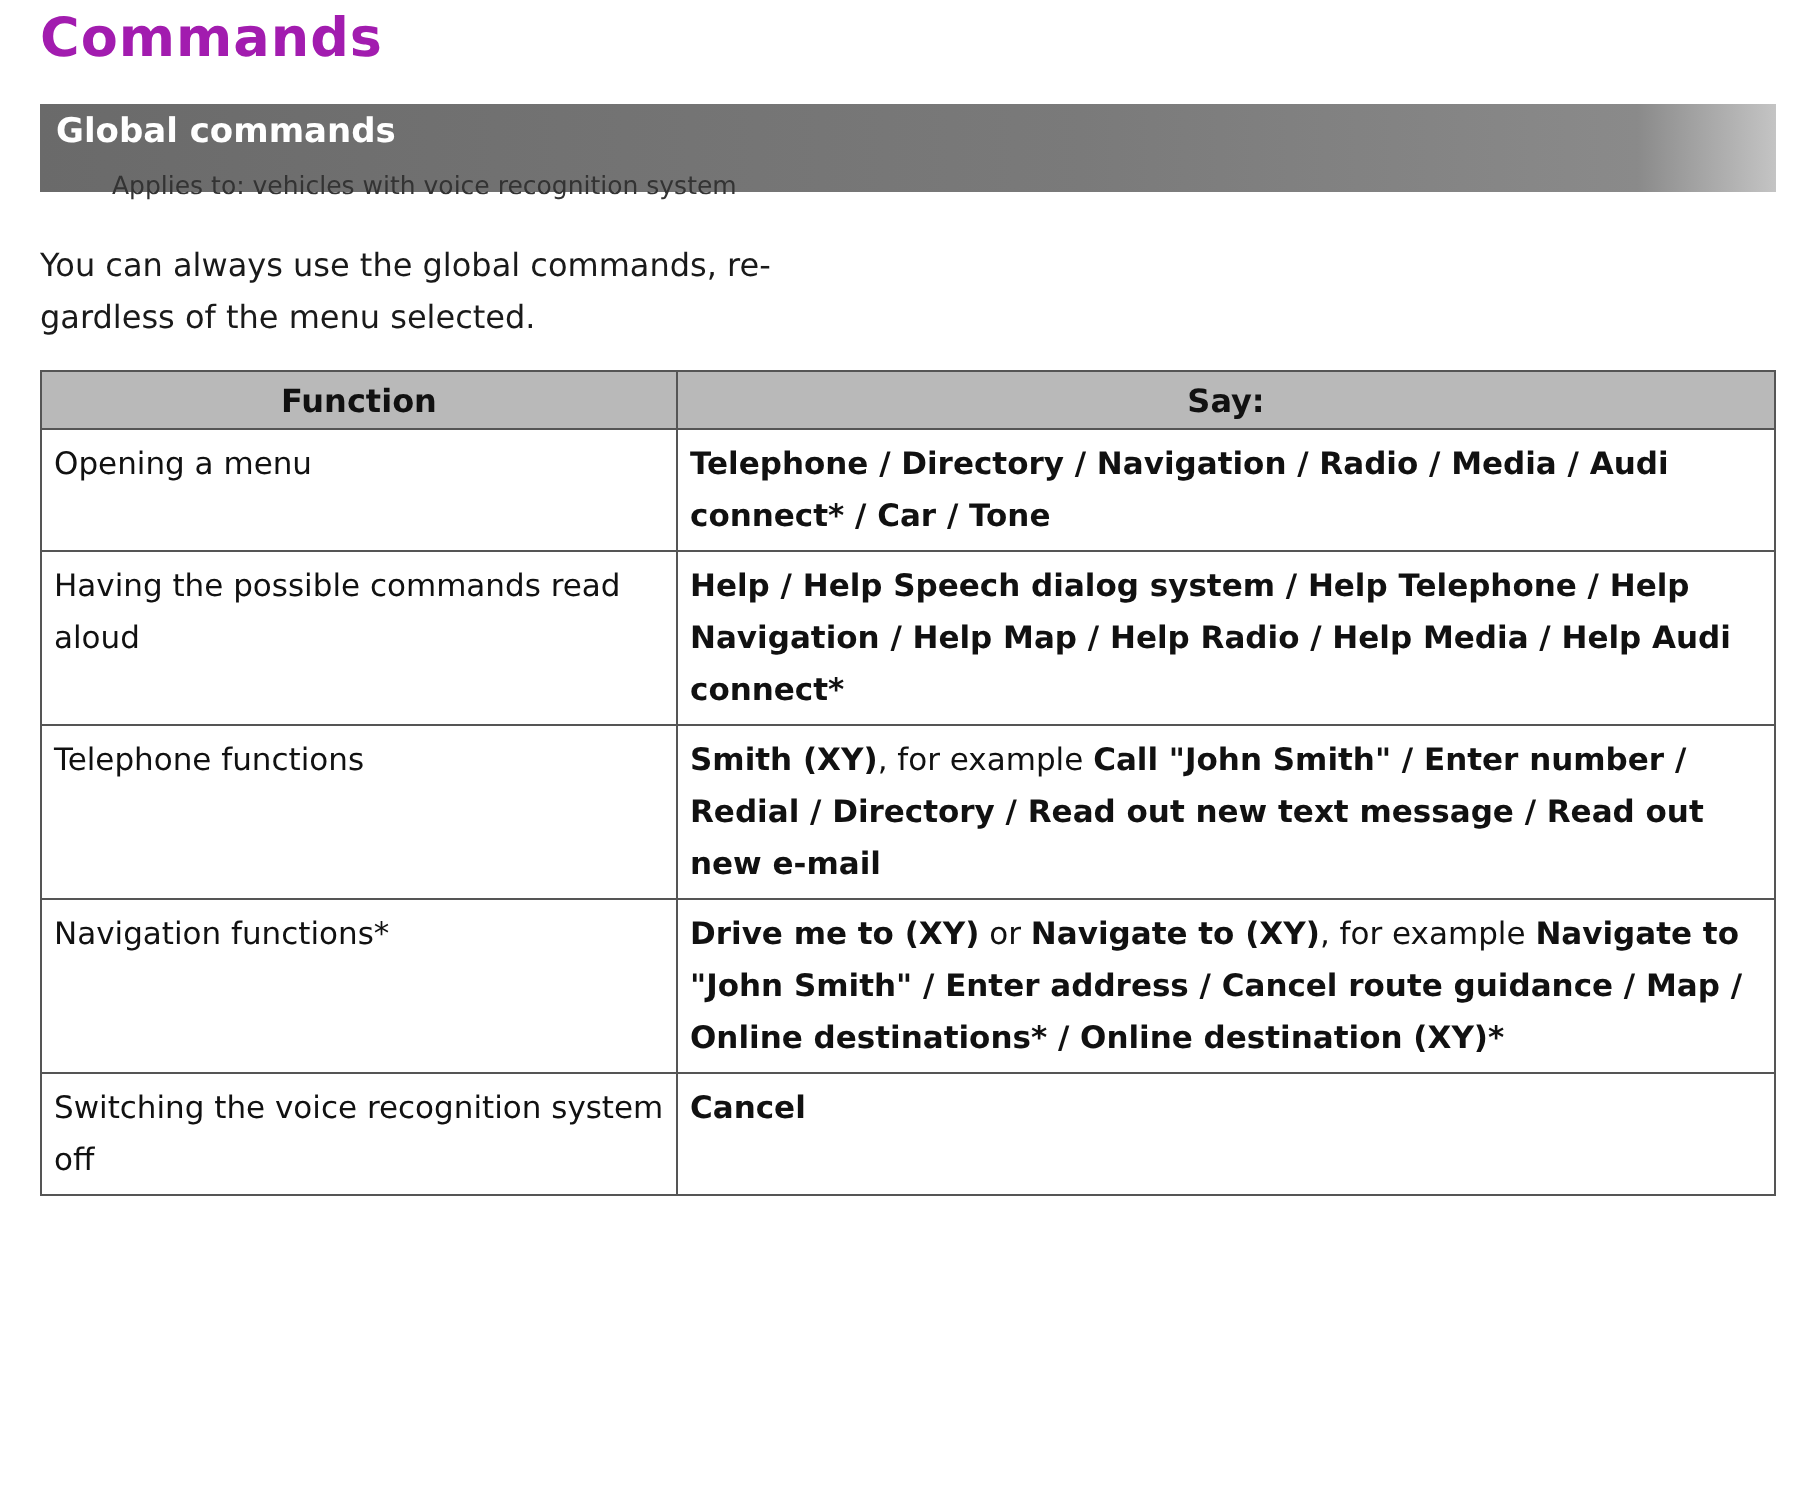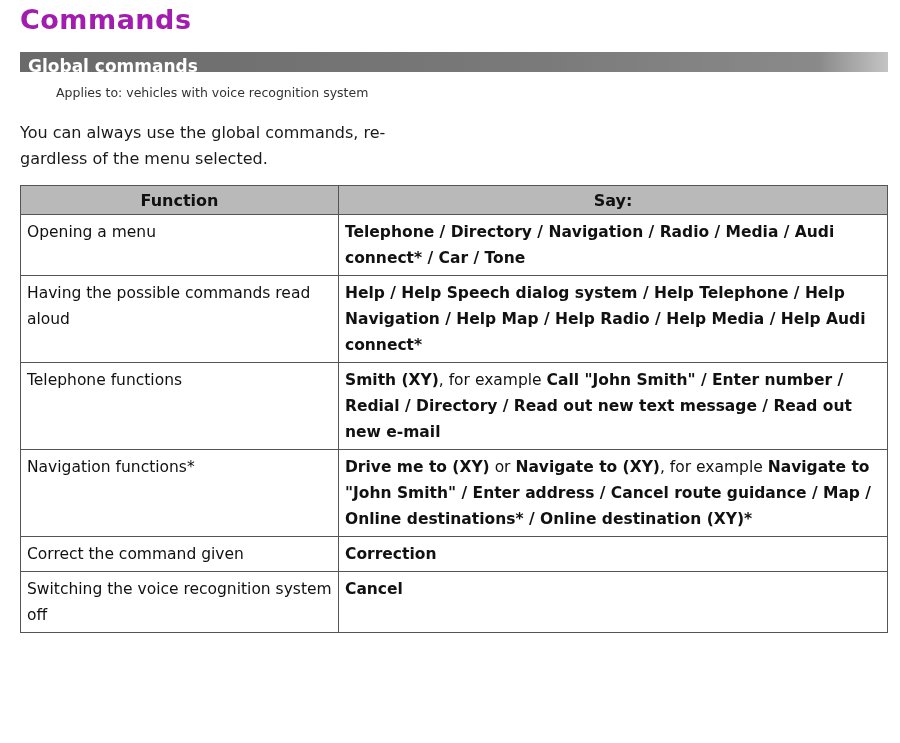--- a/index.html
+++ b/index.html
@@ -6,21 +6,21 @@
   body {
     width: 900px; height: 743px; position: relative; overflow: hidden;
     font-family: "DejaVu Sans", sans-serif; color: #111;
   }
   .page-title {
     position: absolute; left: 20px; top: 4px;
     font-family: "DejaVu Sans", sans-serif; font-weight: bold;
     font-size: 27px; letter-spacing: 0.5px; color: #a21caf;
   }
   .section-bar {
-    position: absolute; left: 20px; top: 52px; width: 868px; height: 20px;
+    position: absolute; left: 20px; top: 52px; width: 868px; height: 44px;
     background: linear-gradient(to right, #6a6a6a 0%, #7a7a7a 60%, #8a8a8a 92%, #c4c4c4 100%);
   }
   .section-title {
     position: absolute; left: 8px; top: 4px;
     color: #ffffff; font-weight: bold; font-size: 17px;
     font-family: "DejaVu Sans", sans-serif;
   }
   .applies {
     position: absolute; left: 20px; top: 85px;
     font-size: 12.5px; color: #333; margin-left: 36px;
@@ -79,21 +79,17 @@
       </tr>
       <tr>
         <td class="fn">Telephone functions</td>
         <td><span class="b">Smith (XY)</span><span>, for example </span><span class="b">Call "John Smith" / </span><span class="b">Enter number / Redial / Directory / Read out new text message / Read out new e-mail</span></td>
       </tr>
       <tr>
         <td class="fn">Navigation functions*</td>
         <td><span class="b">Drive me to (XY)</span><span> or </span><span class="b">Navigate to (XY)</span><span>, for example </span><span class="b">Navigate to "John Smith" / </span><span class="b">Enter address / Cancel route guidance / Map / Online destinations* / Online destination (XY)*</span></td>
       </tr>
       <tr>
-        <td class="fn">Correct the command given</td>
-        <td><span class="b">Correction</span></td>
-      </tr>
-      <tr>
         <td class="fn">Switching the voice recognition system off</td>
         <td><span class="b">Cancel</span></td>
       </tr>
     </tbody>
 </table>
 
 </body></html>

